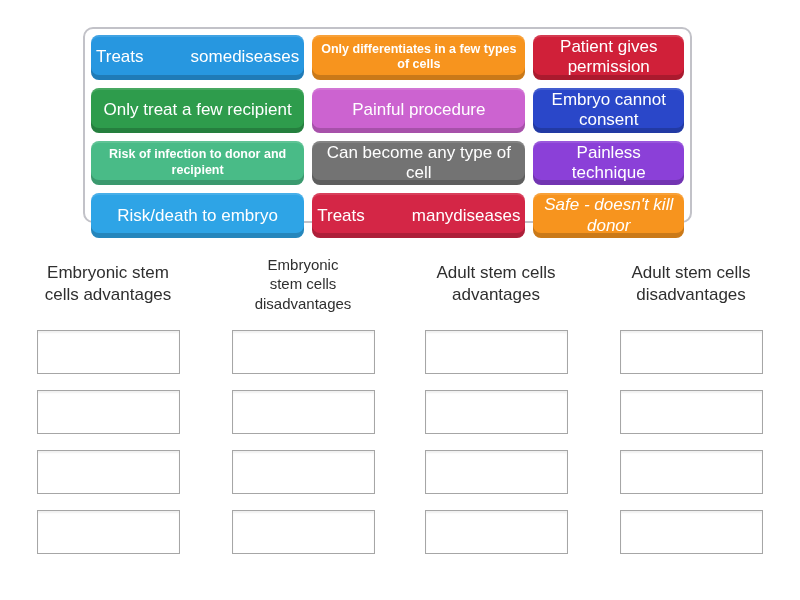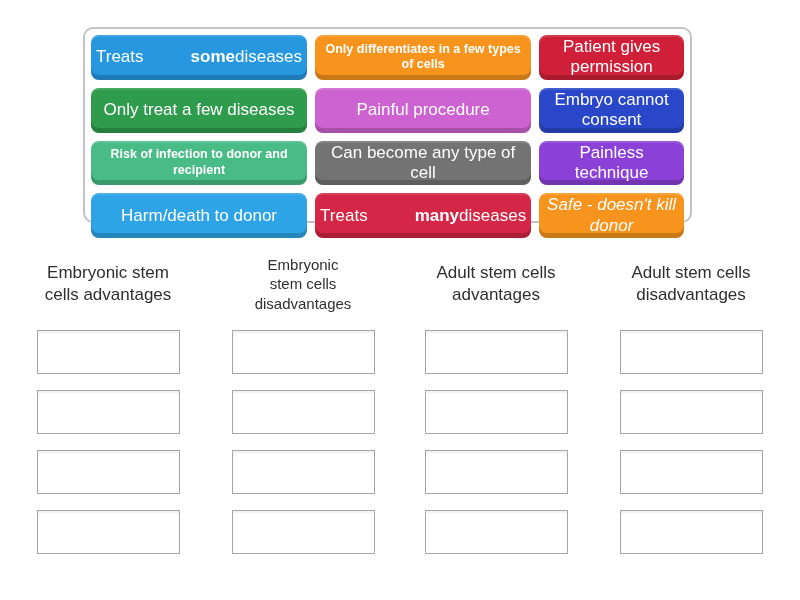--- a/index.html
+++ b/index.html
@@ -29,21 +29,21 @@
     color:#ffffff;
     display:flex;align-items:center;justify-content:center;
     text-align:center;
     font-size:17px;line-height:1.2;
     padding:2px 5px;
     box-sizing:border-box;
     box-shadow:inset 0 -5px 0 rgba(0,0,0,0.18), inset 0 2px 0 rgba(255,255,255,0.12);
     cursor:grab;
     user-select:none;
   }
-  .tile b{font-weight:700;margin-left:47px;}
+  .tile b{font-weight:400;margin-left:47px;}
   .tile-small{font-size:12.5px;font-weight:700;line-height:1.25;}
 
   
   .category{
     position:absolute;top:248px;
     width:196px;
     display:flex;flex-direction:column;align-items:center;
   }
   .cat0{left:10px}.cat1{left:205px}.cat2{left:398px}.cat3{left:593px}
   .category-header{
@@ -68,27 +68,27 @@
   }
 </style>
 </head>
 <body>
 
 <main id="canvas">
   <section id="tray" class="tray">
       <div class="tile" style="background-color: rgb(39, 151, 224);">Treats <b>some</b> diseases</div>
       <div class="tile tile-small" style="background-color: rgb(247, 148, 30);">Only differentiates in a few types of cells</div>
       <div class="tile" style="background-color: rgb(208, 32, 57);">Patient gives permission</div>
-      <div class="tile" style="background-color: rgb(46, 156, 76);">Only treat a few diseases</div>
+      <div class="tile" style="background-color: rgb(46, 156, 76);">Only treat a few recipient</div>
       <div class="tile" style="background-color: rgb(204, 99, 208);">Painful procedure</div>
       <div class="tile" style="background-color: rgb(42, 71, 201);">Embryo cannot consent</div>
       <div class="tile tile-small" style="background-color: rgb(73, 187, 135);">Risk of infection to donor and recipient</div>
       <div class="tile" style="background-color: #737373;">Can become any type of cell</div>
       <div class="tile" style="background-color: rgb(139, 64, 216);">Painless technique</div>
-      <div class="tile" style="background-color: rgb(46, 164, 230);">Harm/death to donor</div>
+      <div class="tile" style="background-color: rgb(46, 164, 230);">Risk/death to embryo</div>
       <div class="tile" style="background-color: rgb(212, 38, 70);">Treats <b>many</b> diseases</div>
       <div class="tile" style="background-color: rgb(247, 148, 30); font-style: italic;">Safe - doesn't kill donor</div>
     </section>
   <section id="categories">
       <div class="category cat0">
         <div class="category-header">Embryonic stem cells advantages</div>
         <div class="slot"></div>
         <div class="slot"></div>
         <div class="slot"></div>
         <div class="slot"></div>

